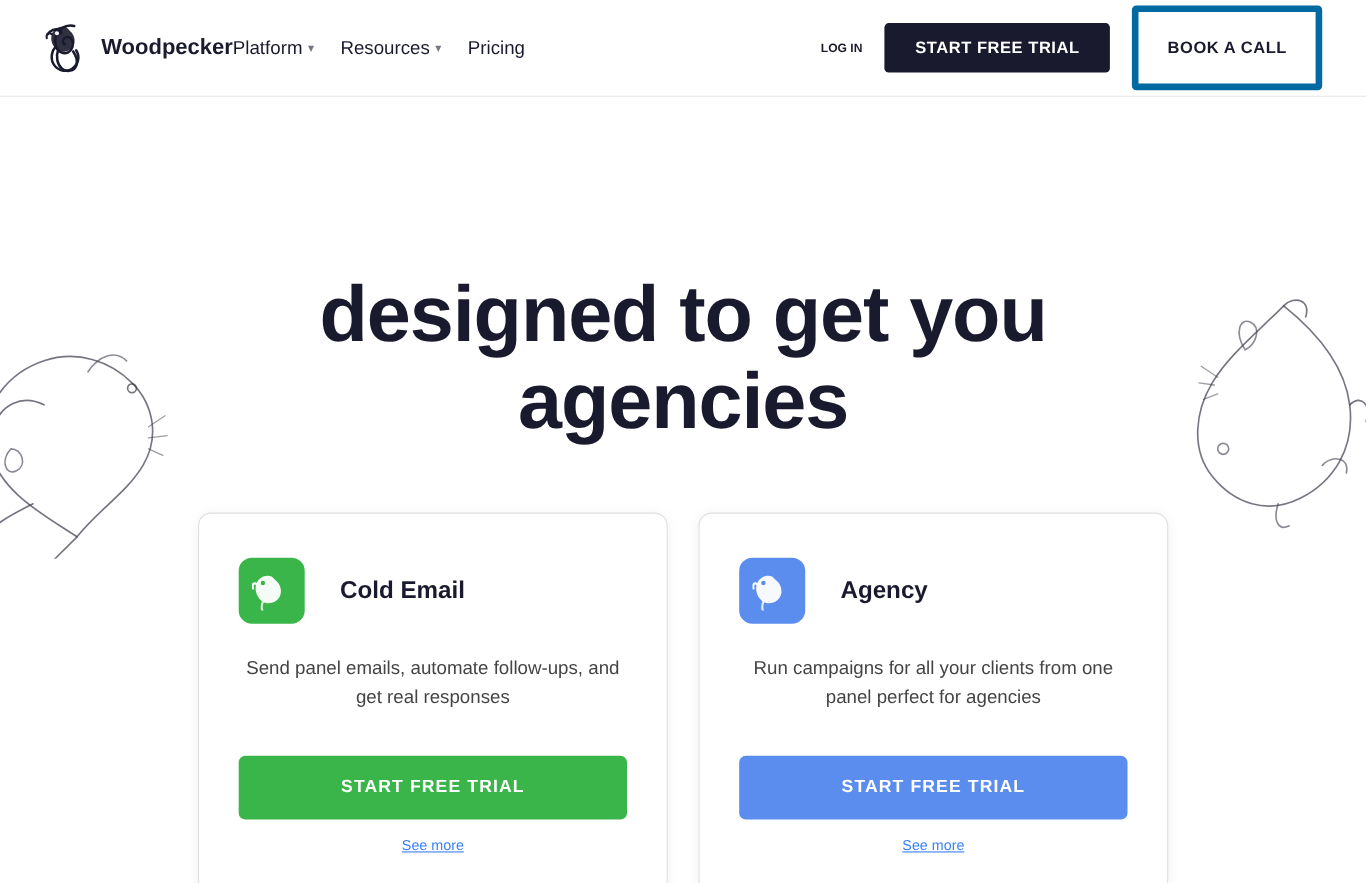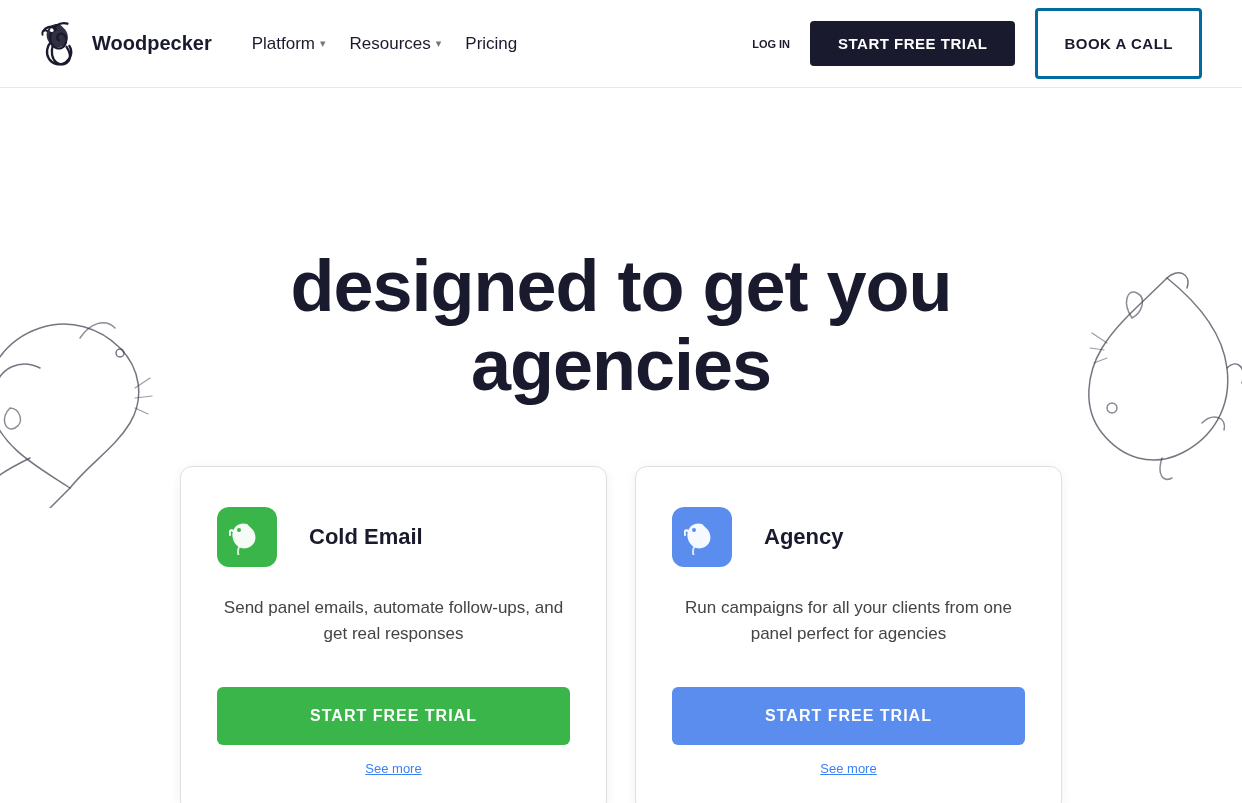--- a/index.html
+++ b/index.html
@@ -14,21 +14,20 @@
       border-bottom: 1px solid #e8e8e8;
       background: #fff;
       position: relative;
       z-index: 10;
     }
     .nav-logo {
       display: flex;
       align-items: center;
       gap: 10px;
       text-decoration: none;
-      margin-right: 40px;
     }
     .nav-logo-icon {
       width: 42px;
       height: 48px;
     }
     .nav-logo-text {
       font-size: 20px;
       font-weight: 700;
       color: #1a1a2e;
     }
@@ -71,21 +70,21 @@
       padding: 14px 28px;
       font-size: 15px;
       font-weight: 700;
       letter-spacing: 0.5px;
       border-radius: 4px;
       cursor: pointer;
     }
     .nav-btn-call {
       background: #fff;
       color: #1a1a2e;
-      border: 3px solid #0369a1;
+      border: 6px solid #0369a1;
       padding: 24px 26px;
       font-size: 15px;
       font-weight: 700;
       letter-spacing: 0.5px;
       border-radius: 4px;
       cursor: pointer;
     }
 
     
     .hero {

